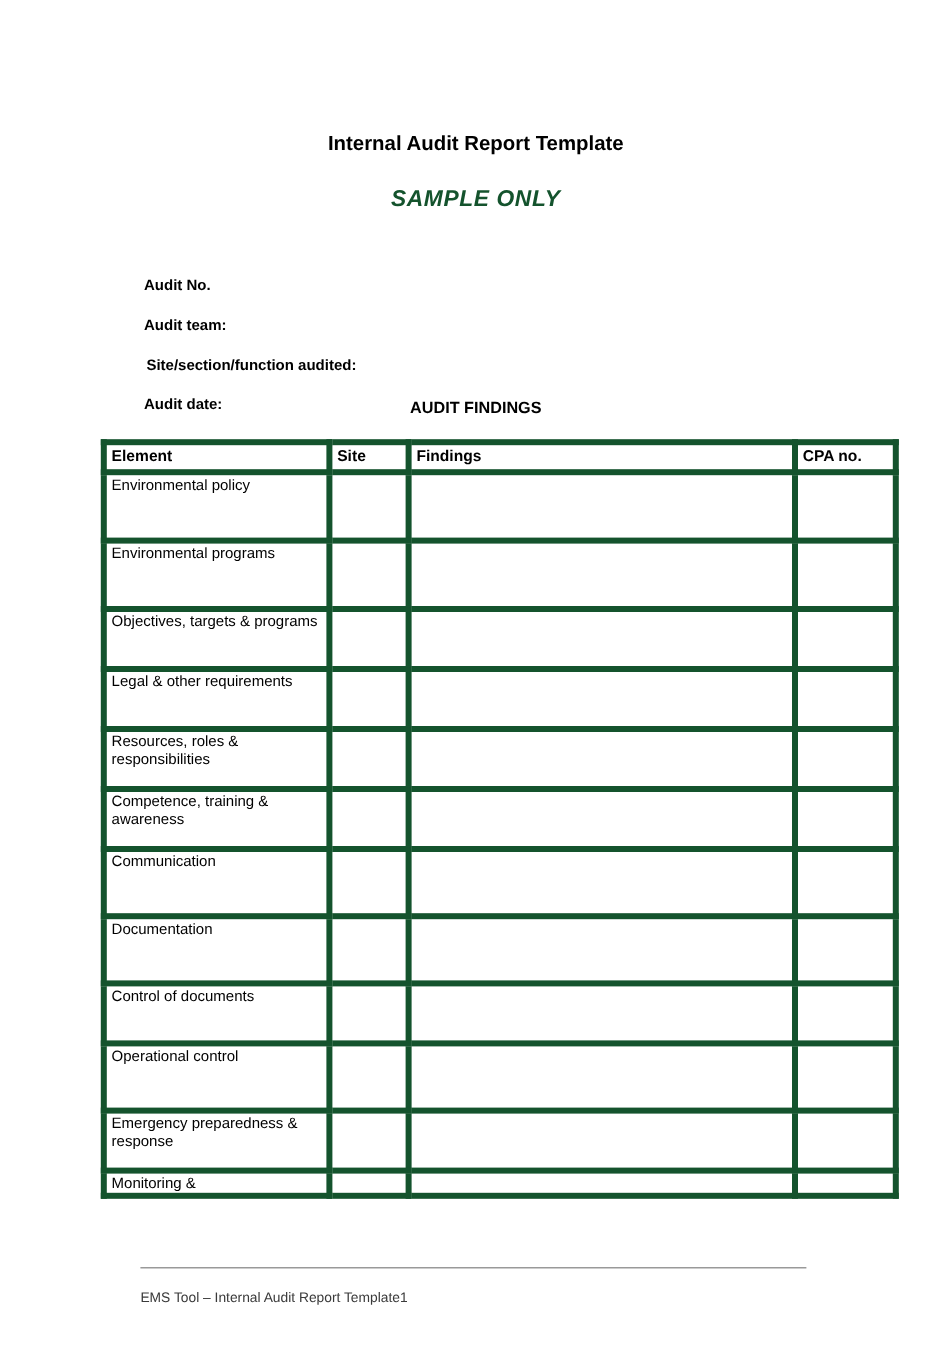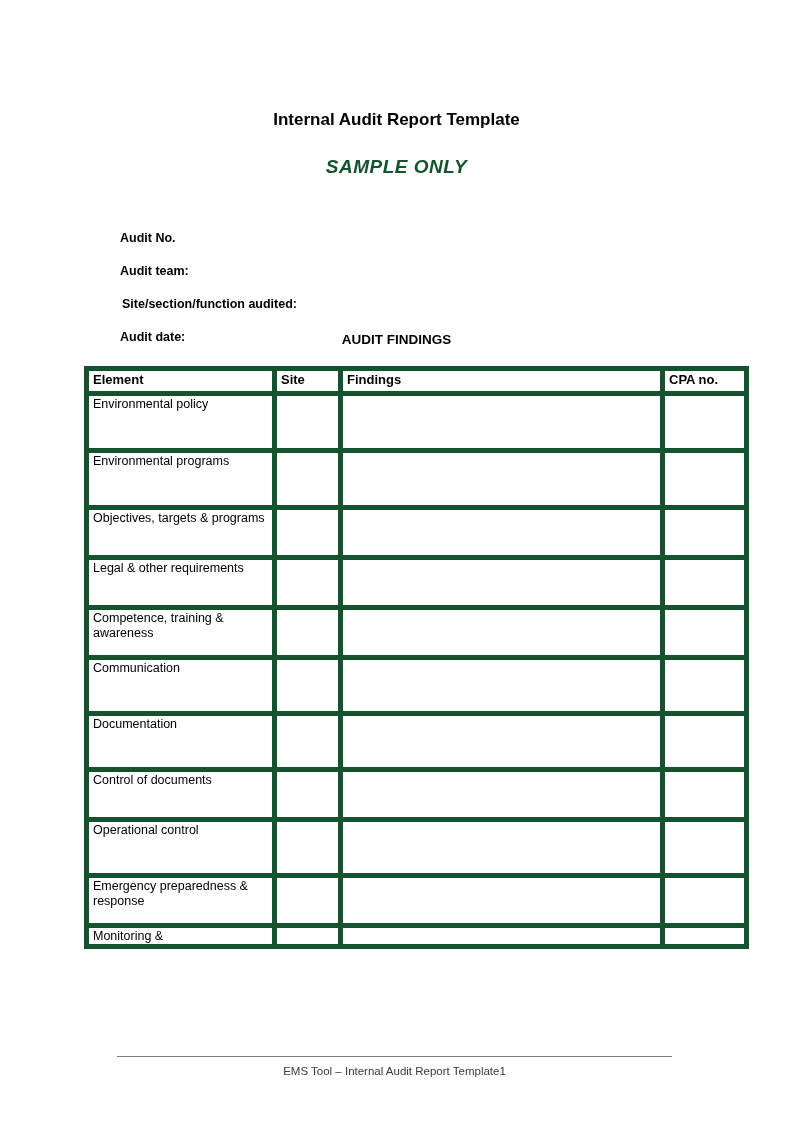--- a/index.html
+++ b/index.html
@@ -129,23 +129,23 @@
     top: 1056px;
     width: 555px;
   }
   .footer-rule {
     border-top: 1px solid #808080;
     width: 100%;
     height: 0;
   }
   .footer-row {
     display: flex;
-    justify-content: center;
+    justify-content: flex-start;
     align-items: baseline;
-    margin-top: 8px;
+    margin-top: 19px;
     font-size: 11.5px;
     color: #3a3a3a;
   }
   .footer-left  { white-space: nowrap; }
   .footer-right { white-space: nowrap; }
 </style>
 </head>
 <body>
 
 <div class="page">
@@ -197,20 +197,26 @@
           <td class="cell-find"></td>
           <td class="cell-cpa"></td>
         </tr>
         <tr class="h-short">
           <td class="cell-element">Legal &amp; other requirements</td>
           <td class="cell-code"></td>
           <td class="cell-find"></td>
           <td class="cell-cpa"></td>
         </tr>
         <tr class="h-short">
+          <td class="cell-element">Resources, roles &amp; responsibilities</td>
+          <td class="cell-code"></td>
+          <td class="cell-find"></td>
+          <td class="cell-cpa"></td>
+        </tr>
+        <tr class="h-short">
           <td class="cell-element">Competence, training &amp; awareness</td>
           <td class="cell-code"></td>
           <td class="cell-find"></td>
           <td class="cell-cpa"></td>
         </tr>
         <tr class="h-med">
           <td class="cell-element">Communication</td>
           <td class="cell-code"></td>
           <td class="cell-find"></td>
           <td class="cell-cpa"></td>

